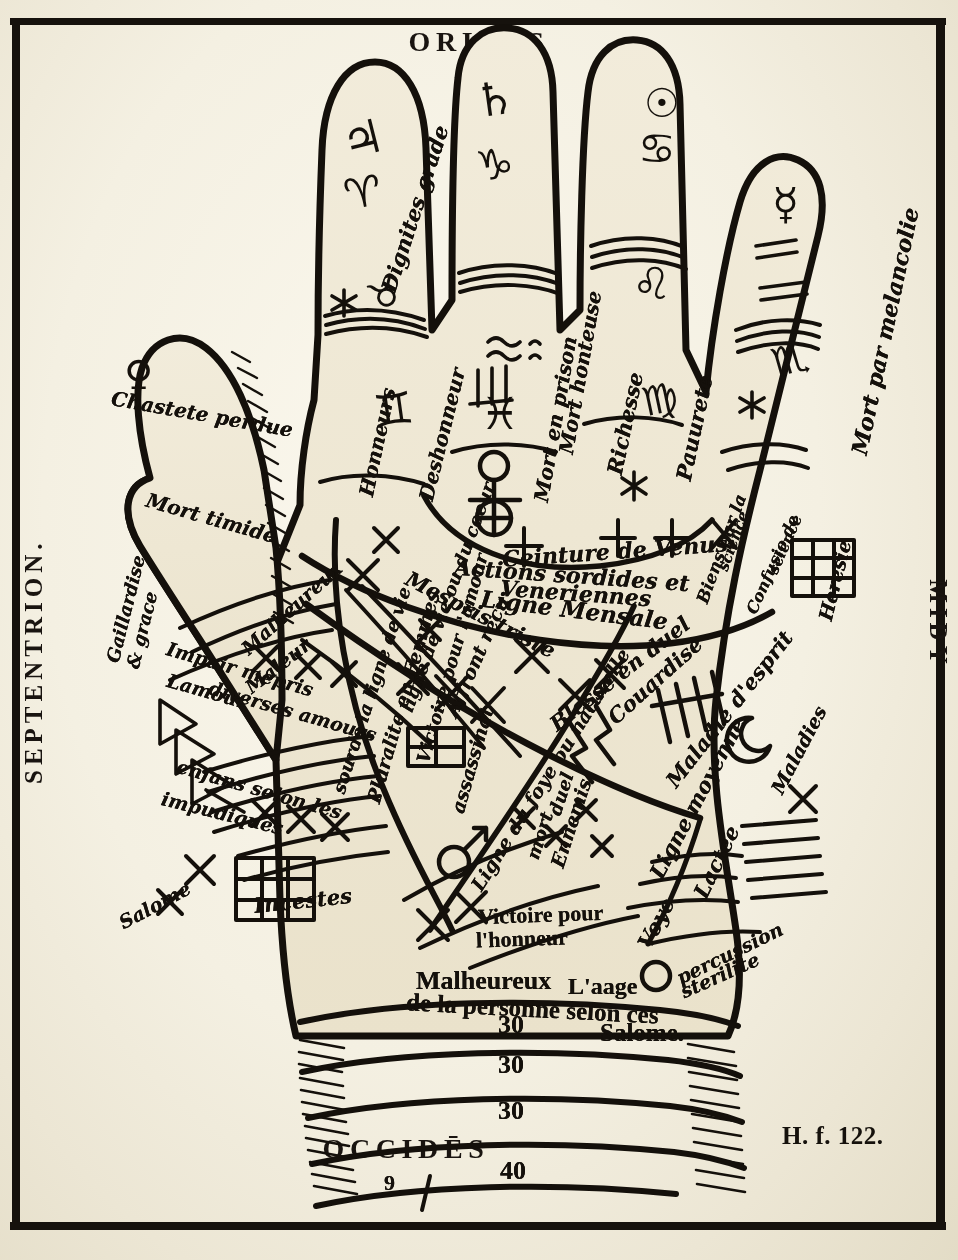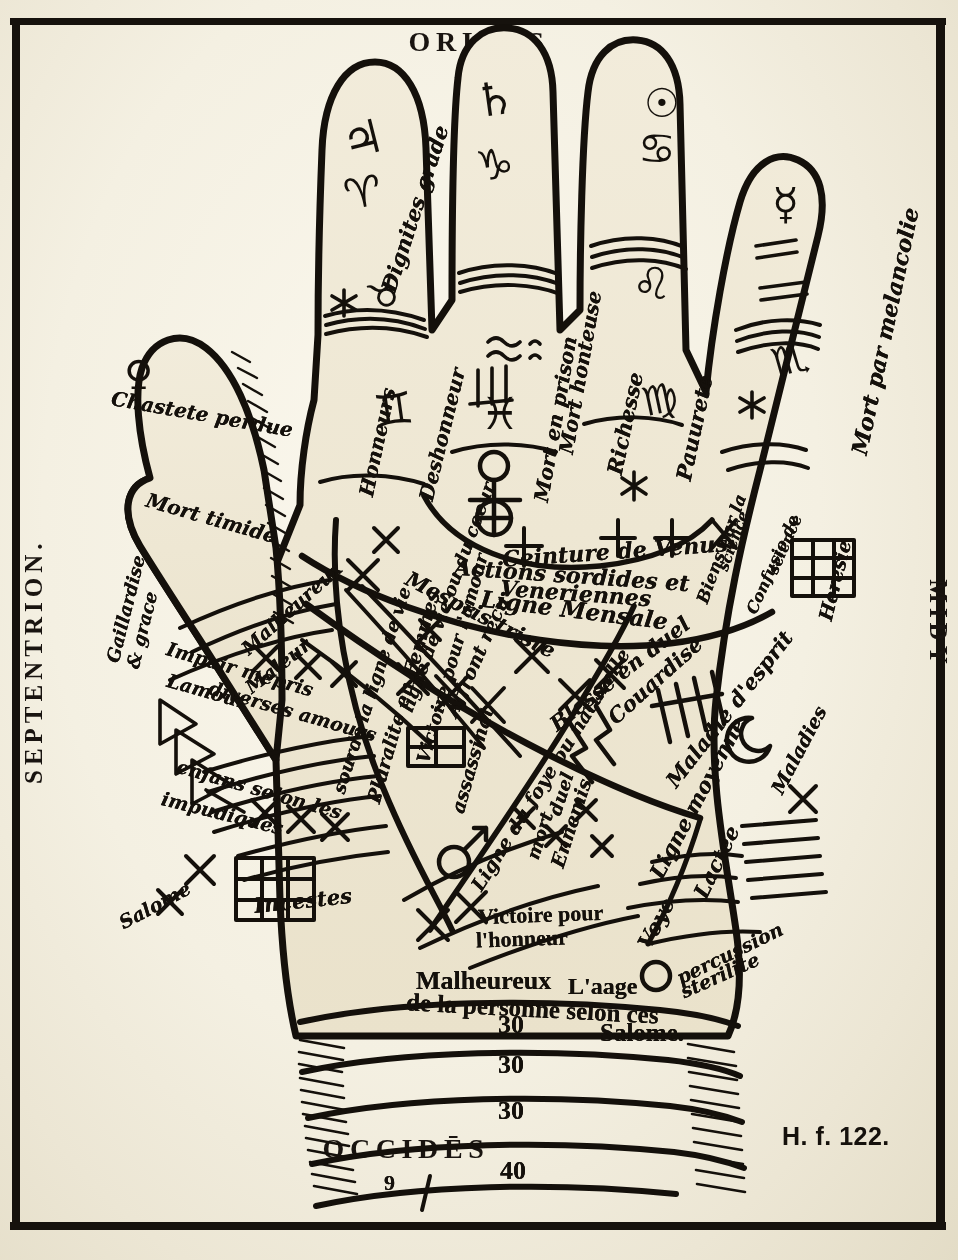--- a/index.html
+++ b/index.html
@@ -38,21 +38,21 @@
     position:absolute;color:#14100b;
     font-family:"DejaVu Serif",serif;
     font-style:italic;font-weight:700;
     white-space:nowrap;line-height:1.02;
     text-shadow:0 0 .6px #14100b;
   }
   .rom{font-family:"Liberation Serif",serif;font-style:normal;}
   .sym{font-family:"DejaVu Sans",sans-serif;font-style:normal;font-weight:400;
        position:absolute;color:#14100b;white-space:nowrap;}
   #sig{
-    position:absolute;left:782px;top:1122px;font-family:Liberation Sans, sans-serif;
+    position:absolute;left:782px;top:1122px;font-family:Liberation Serif, serif;
     font-weight:700;font-size:25px;color:#15110c;letter-spacing:.02em;
   }
 </style>
 </head>
 <body>
 
 <div id="page">
   <div id="paper"></div>
 
   <div id="frame-top"></div>

